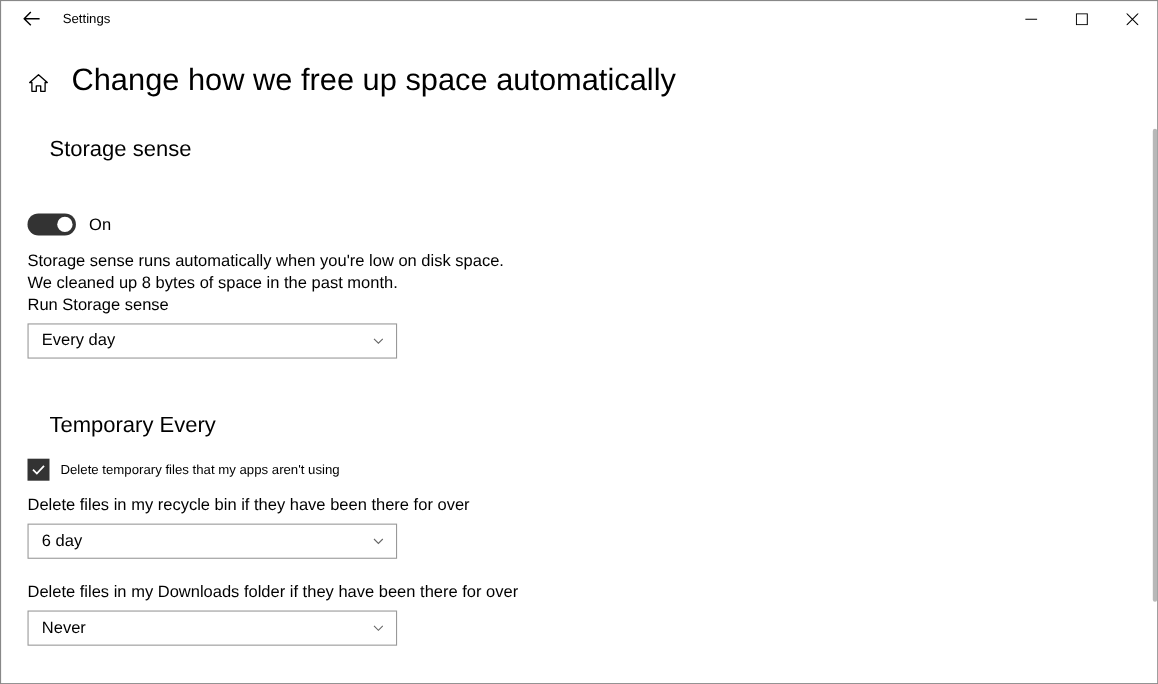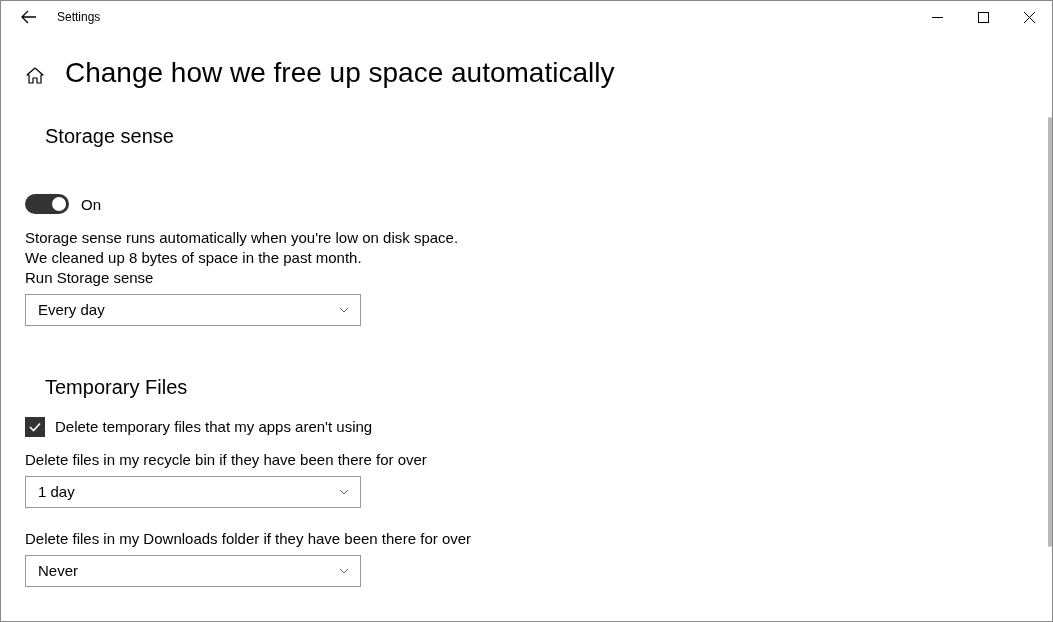--- a/index.html
+++ b/index.html
@@ -180,21 +180,21 @@
       align-items: center;
       justify-content: center;
     }
 
     .checkbox svg {
       width: 14px;
       height: 14px;
     }
 
     .checkbox-label {
-      font-size: 15px;
+      font-size: 12px;
     }
 
     .field-block {
       margin-bottom: 22px;
     }
 
     .scrollbar-track {
       position: absolute;
       right: 0;
       top: 32px;
@@ -265,35 +265,35 @@
   <p class="field-label">Run Storage sense</p>
   <div class="combobox">
     <span>Every day</span>
     <svg class="chevron" viewBox="0 0 12 12">
       <path d="M2 4 L6 8 L10 4" stroke="#666" stroke-width="1" fill="none"></path>
     </svg>
   </div>
 
   <div class="section-gap"></div>
 
-  <h2 class="section-heading">Temporary Files</h2>
+  <h2 class="section-heading">Temporary Every</h2>
 
   <div class="checkbox-row">
     <button class="checkbox">
       <svg viewBox="0 0 14 14">
         <path d="M2 7 L5.5 10.5 L12 3.5" stroke="#fff" stroke-width="1.6" fill="none"></path>
       </svg>
     </button>
     <span class="checkbox-label">Delete temporary files that my apps aren't using</span>
   </div>
 
   <div class="field-block">
     <p class="field-label" style="margin-top:0">Delete files in my recycle bin if they have been there for over</p>
     <div class="combobox">
-      <span>1 day</span>
+      <span>6 day</span>
       <svg class="chevron" viewBox="0 0 12 12">
         <path d="M2 4 L6 8 L10 4" stroke="#666" stroke-width="1" fill="none"></path>
       </svg>
     </div>
   </div>
 
   <div class="field-block">
     <p class="field-label" style="margin-top:0">Delete files in my Downloads folder if they have been there for over</p>
     <div class="combobox">
       <span>Never</span>

